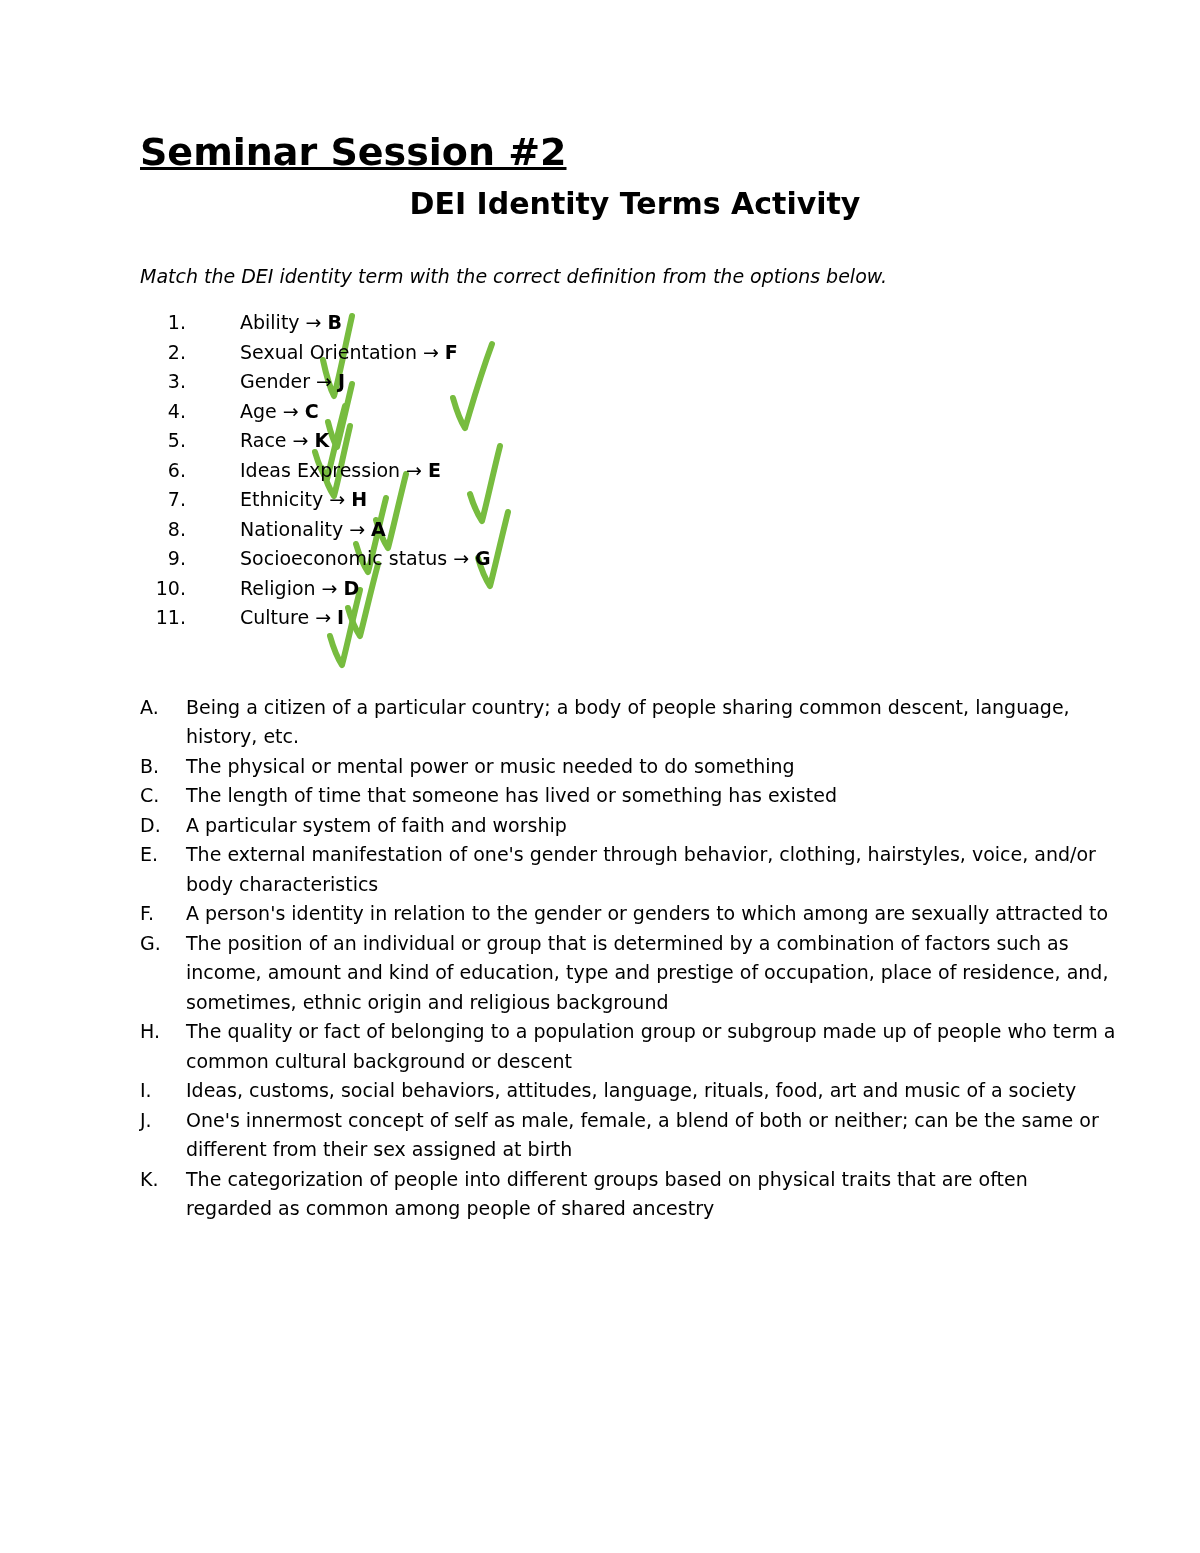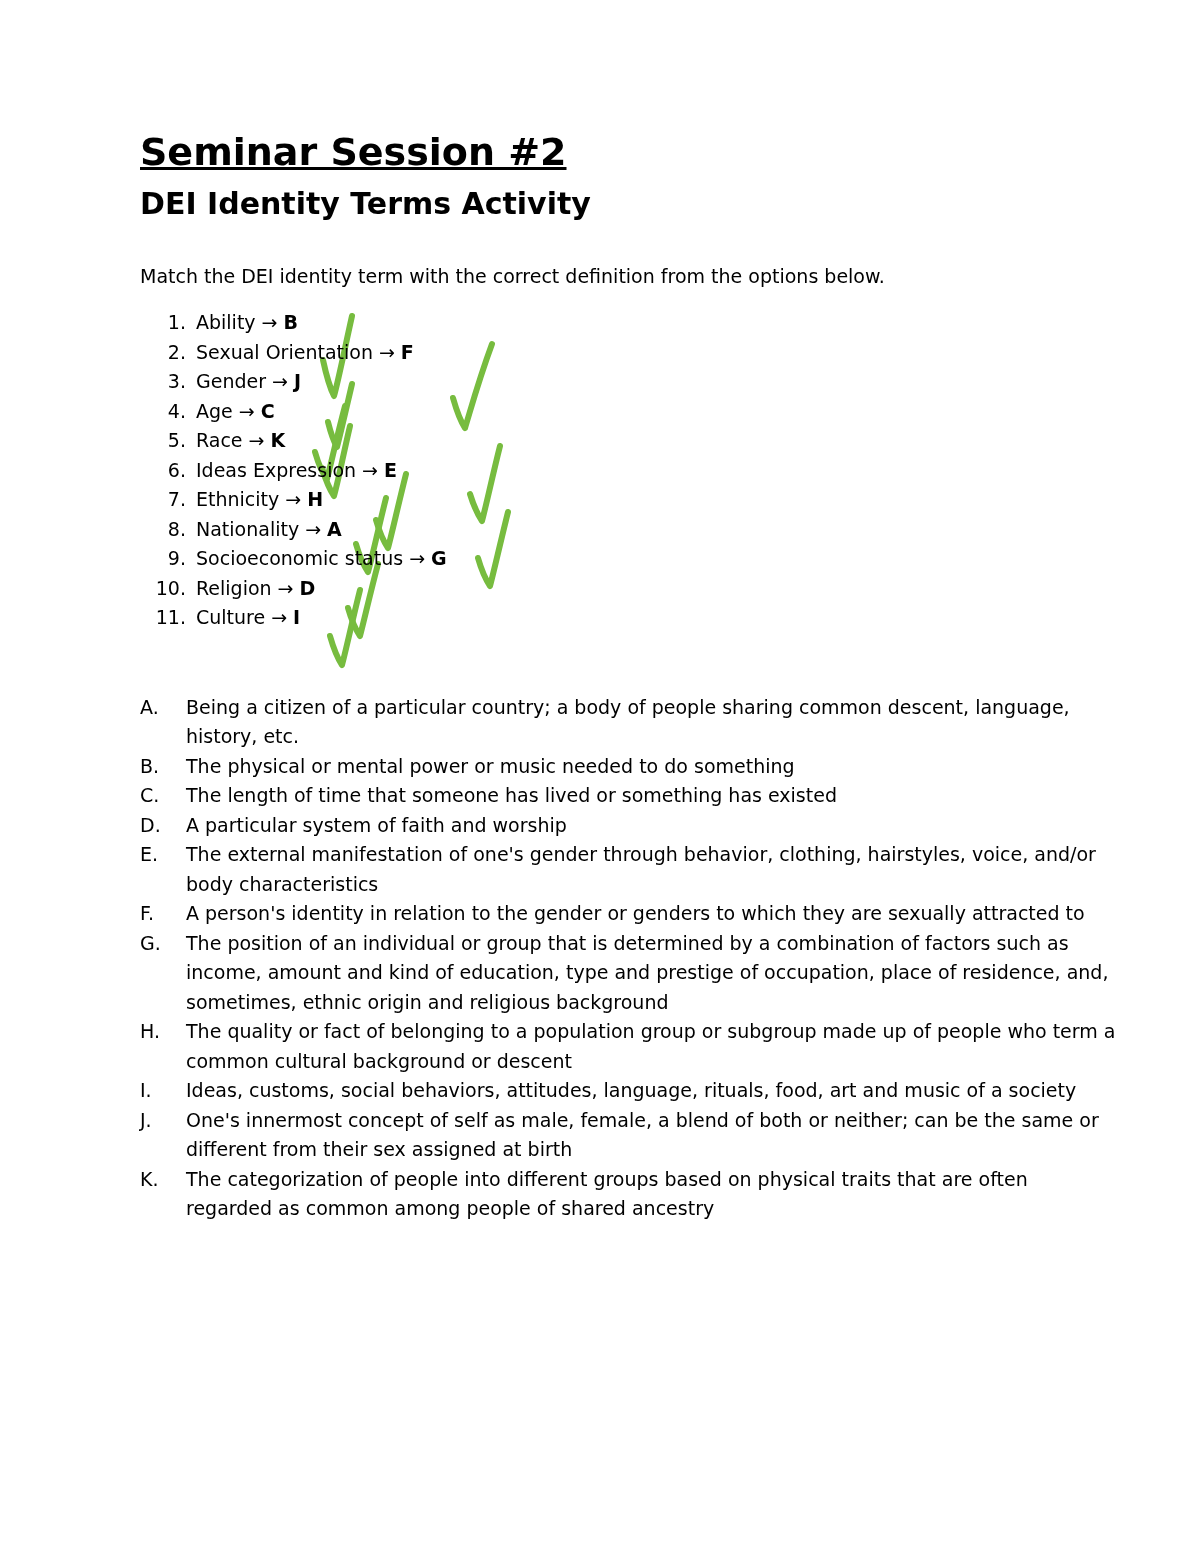--- a/index.html
+++ b/index.html
@@ -36,25 +36,27 @@
     letter-spacing: 0px;
     margin: 0 0 10px 0;
     line-height: 1.2;
   }
   .doc-subtitle {
     font-family: "DejaVu Sans", sans-serif;
     font-size: 30px;
     font-weight: bold;
     margin: 0 0 40px 0;
     line-height: 1.2;
+    text-align: center;
   }
   .instruction {
     font-size: 19px;
     line-height: 1.5;
     margin: 1px 0 18px 0;
+    font-style: italic;
   }
   
   .match-list {
     list-style: none;
     margin: 0 0 60px 0;
     padding: 0;
     position: relative;
     z-index: 2;
   }
   .match-item {
@@ -65,20 +67,21 @@
   }
   .match-num {
     width: 46px;
     text-align: right;
     padding-right: 10px;
     flex: 0 0 auto;
     white-space: nowrap;
   }
   .match-term {
     white-space: nowrap;
+    margin-left: 44px;
   }
   .match-answer {
     font-weight: bold;
     white-space: pre;
   }
   
   .def-list {
     list-style: none;
     margin: 0;
     padding: 0;
@@ -209,21 +212,21 @@
       <li class="def-item">
         <span class="def-letter">D.</span>
         <span class="def-text">A particular system of faith and worship</span>
       </li>
       <li class="def-item">
         <span class="def-letter">E.</span>
         <span class="def-text">The external manifestation of one's gender through behavior, clothing, hairstyles, voice, and/or body characteristics</span>
       </li>
       <li class="def-item">
         <span class="def-letter">F.</span>
-        <span class="def-text">A person's identity in relation to the gender or genders to which they are sexually attracted to</span>
+        <span class="def-text">A person's identity in relation to the gender or genders to which among are sexually attracted to</span>
       </li>
       <li class="def-item">
         <span class="def-letter">G.</span>
         <span class="def-text">The position of an individual or group that is determined by a combination of factors such as income, amount and kind of education, type and prestige of occupation, place of residence, and, sometimes, ethnic origin and religious background</span>
       </li>
       <li class="def-item">
         <span class="def-letter">H.</span>
         <span class="def-text">The quality or fact of belonging to a population group or subgroup made up of people who term a common cultural background or descent</span>
       </li>
       <li class="def-item">

